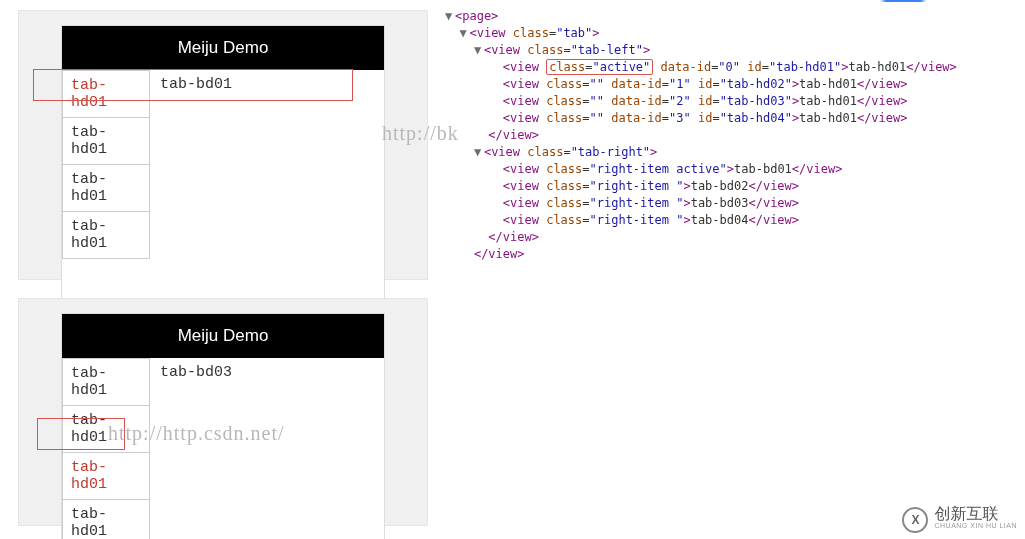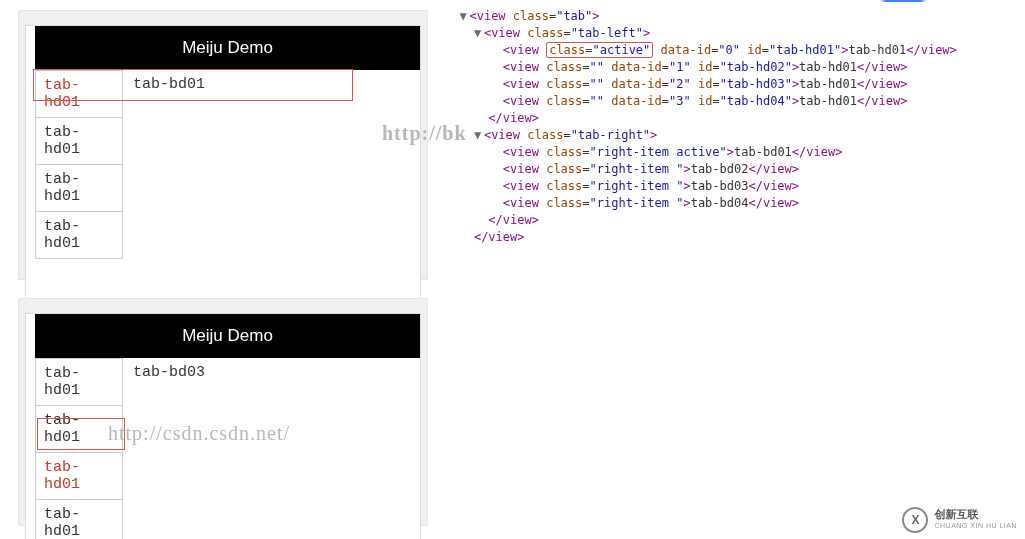--- a/index.html
+++ b/index.html
@@ -15,24 +15,23 @@
   }
   .screenshot {
     position: absolute;
     background: #f0f0f0;
     border: 1px solid #e5e5e5;
   }
   .screenshot.top { left: 18px; top: 10px; width: 410px; height: 270px; }
   .screenshot.bottom { left: 18px; top: 298px; width: 410px; height: 228px; }
   .device {
     margin: 14px auto 0 auto;
-    width: 396px;
+    width: 324px;
     background: #fff;
     border: 1px solid #ddd;
-    padding-left: 9px;
   }
   .titlebar {
     background: #000;
     color: #fff;
     text-align: center;
     font-size: 17px;
     line-height: 44px;
     font-weight: 400;
   }
   .tabwrap {
@@ -88,21 +87,21 @@
 
   
   .wm {
     position: absolute;
     color: #b8b8b8;
     font-family: "Times New Roman", serif;
     font-size: 20px;
     letter-spacing: 1px;
     pointer-events: none;
   }
-  .wm1 { left: 382px; top: 122px; font-weight: bold; }
+  .wm1 { left: 382px; top: 122px; }
   .wm2 { left: 108px; top: 422px; }
 
   
   .logo {
     position: absolute;
     right: 8px; bottom: 6px;
     display: flex; align-items: center;
     gap: 6px;
     color: #777;
     font-size: 11px;
@@ -156,38 +155,39 @@
         <div class="item">tab-hd01</div>
       </div>
       <div class="tab-right">tab-bd03</div>
     </div>
 
   </div>
   <div class="active-frame"></div>
 </div>
 
 <div class="devtools" id="devtools">
+    <div class="ln"><span class="tri">▼</span><span class="tag">&lt;page&gt;</span></div>
     <div class="ln">  <span class="tri">▼</span><span class="tag">&lt;view</span> <span class="attr">class</span>=<span class="val">"tab"</span><span class="tag">&gt;</span></div>
     <div class="ln">    <span class="tri">▼</span><span class="tag">&lt;view</span> <span class="attr">class</span>=<span class="val">"tab-left"</span><span class="tag">&gt;</span></div>
     <div class="ln">        <span class="tag">&lt;view</span> <span class="highlight-box"><span class="attr">class</span>=<span class="val">"active"</span></span> <span class="attr">data-id</span>=<span class="val">"0"</span> <span class="attr">id</span>=<span class="val">"tab-hd01"</span><span class="tag">&gt;</span>tab-hd01<span class="tag">&lt;/view&gt;</span></div>
     <div class="ln">        <span class="tag">&lt;view</span> <span class="attr">class</span>=<span class="val">""</span> <span class="attr">data-id</span>=<span class="val">"1"</span> <span class="attr">id</span>=<span class="val">"tab-hd02"</span><span class="tag">&gt;</span>tab-hd01<span class="tag">&lt;/view&gt;</span></div>
     <div class="ln">        <span class="tag">&lt;view</span> <span class="attr">class</span>=<span class="val">""</span> <span class="attr">data-id</span>=<span class="val">"2"</span> <span class="attr">id</span>=<span class="val">"tab-hd03"</span><span class="tag">&gt;</span>tab-hd01<span class="tag">&lt;/view&gt;</span></div>
     <div class="ln">        <span class="tag">&lt;view</span> <span class="attr">class</span>=<span class="val">""</span> <span class="attr">data-id</span>=<span class="val">"3"</span> <span class="attr">id</span>=<span class="val">"tab-hd04"</span><span class="tag">&gt;</span>tab-hd01<span class="tag">&lt;/view&gt;</span></div>
     <div class="ln">      <span class="tag">&lt;/view&gt;</span></div>
     <div class="ln">    <span class="tri">▼</span><span class="tag">&lt;view</span> <span class="attr">class</span>=<span class="val">"tab-right"</span><span class="tag">&gt;</span></div>
     <div class="ln">        <span class="tag">&lt;view</span> <span class="attr">class</span>=<span class="val">"right-item active"</span><span class="tag">&gt;</span>tab-bd01<span class="tag">&lt;/view&gt;</span></div>
     <div class="ln">        <span class="tag">&lt;view</span> <span class="attr">class</span>=<span class="val">"right-item "</span><span class="tag">&gt;</span>tab-bd02<span class="tag">&lt;/view&gt;</span></div>
     <div class="ln">        <span class="tag">&lt;view</span> <span class="attr">class</span>=<span class="val">"right-item "</span><span class="tag">&gt;</span>tab-bd03<span class="tag">&lt;/view&gt;</span></div>
     <div class="ln">        <span class="tag">&lt;view</span> <span class="attr">class</span>=<span class="val">"right-item "</span><span class="tag">&gt;</span>tab-bd04<span class="tag">&lt;/view&gt;</span></div>
     <div class="ln">      <span class="tag">&lt;/view&gt;</span></div>
     <div class="ln">    <span class="tag">&lt;/view&gt;</span></div>
   </div>
 
 <div class="wm wm1">http://bk</div>
-<div class="wm wm2">http://csdn.csdn.net/</div>
+<div class="wm wm2">http://http.csdn.net/</div>
 
 <div class="logo">
   <div class="circ">X</div>
   <div class="txt">
-    <div style="font-size:11px;color:#555;font-weight:bold">创新互联</div>
+    <div style="font-size:16px;color:#555;font-weight:normal">创新互联</div>
     <div style="font-size:7px;color:#999;letter-spacing:0.5px">CHUANG XIN HU LIAN</div>
   </div>
 </div>
 
 </body></html>

